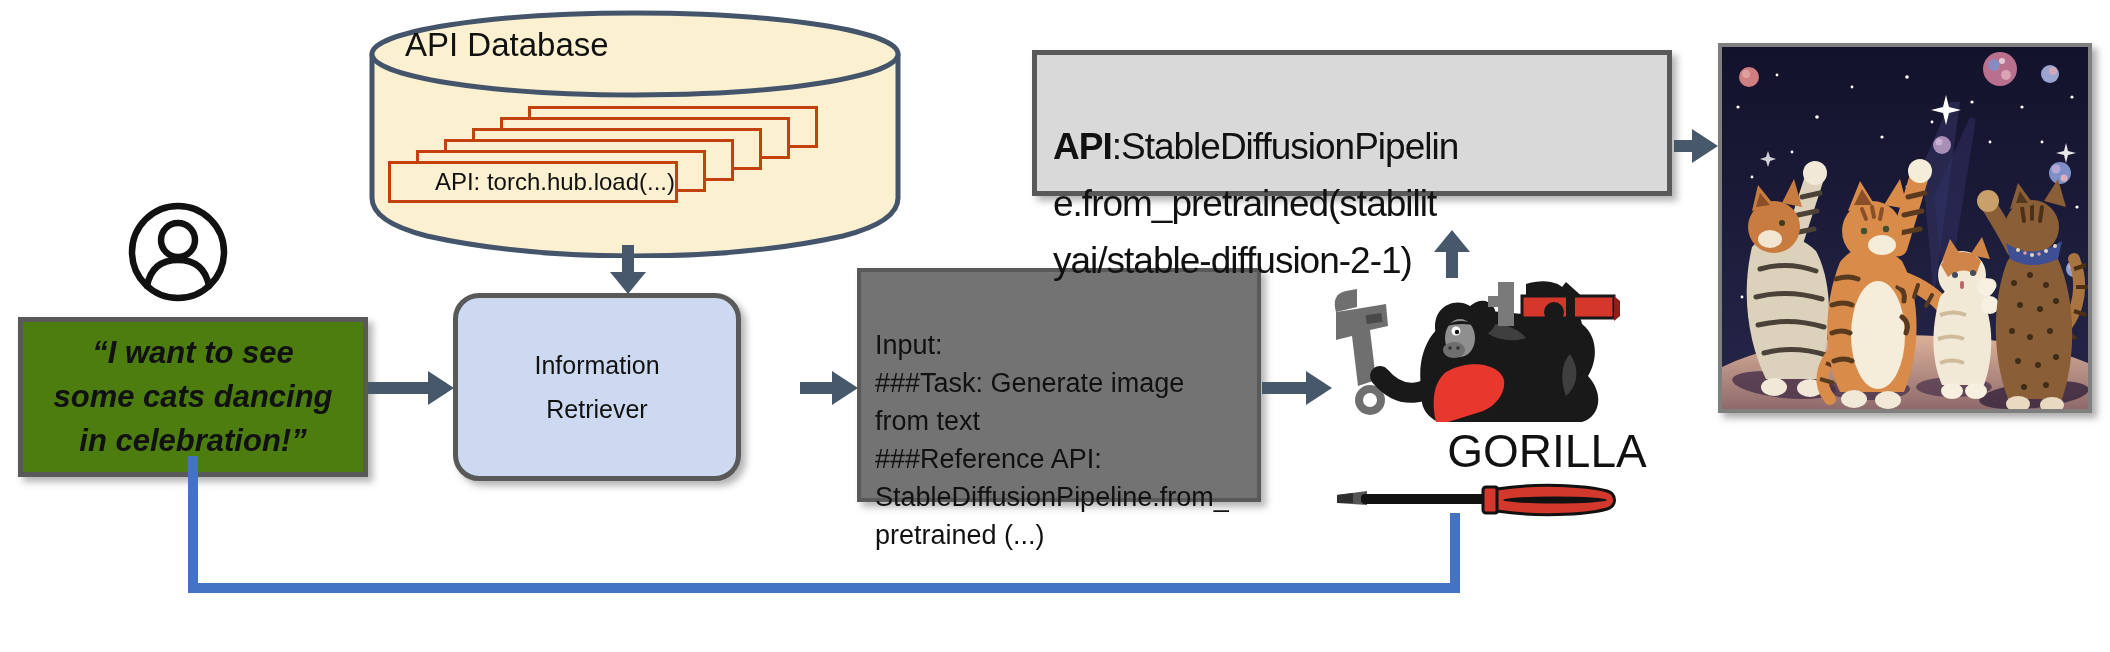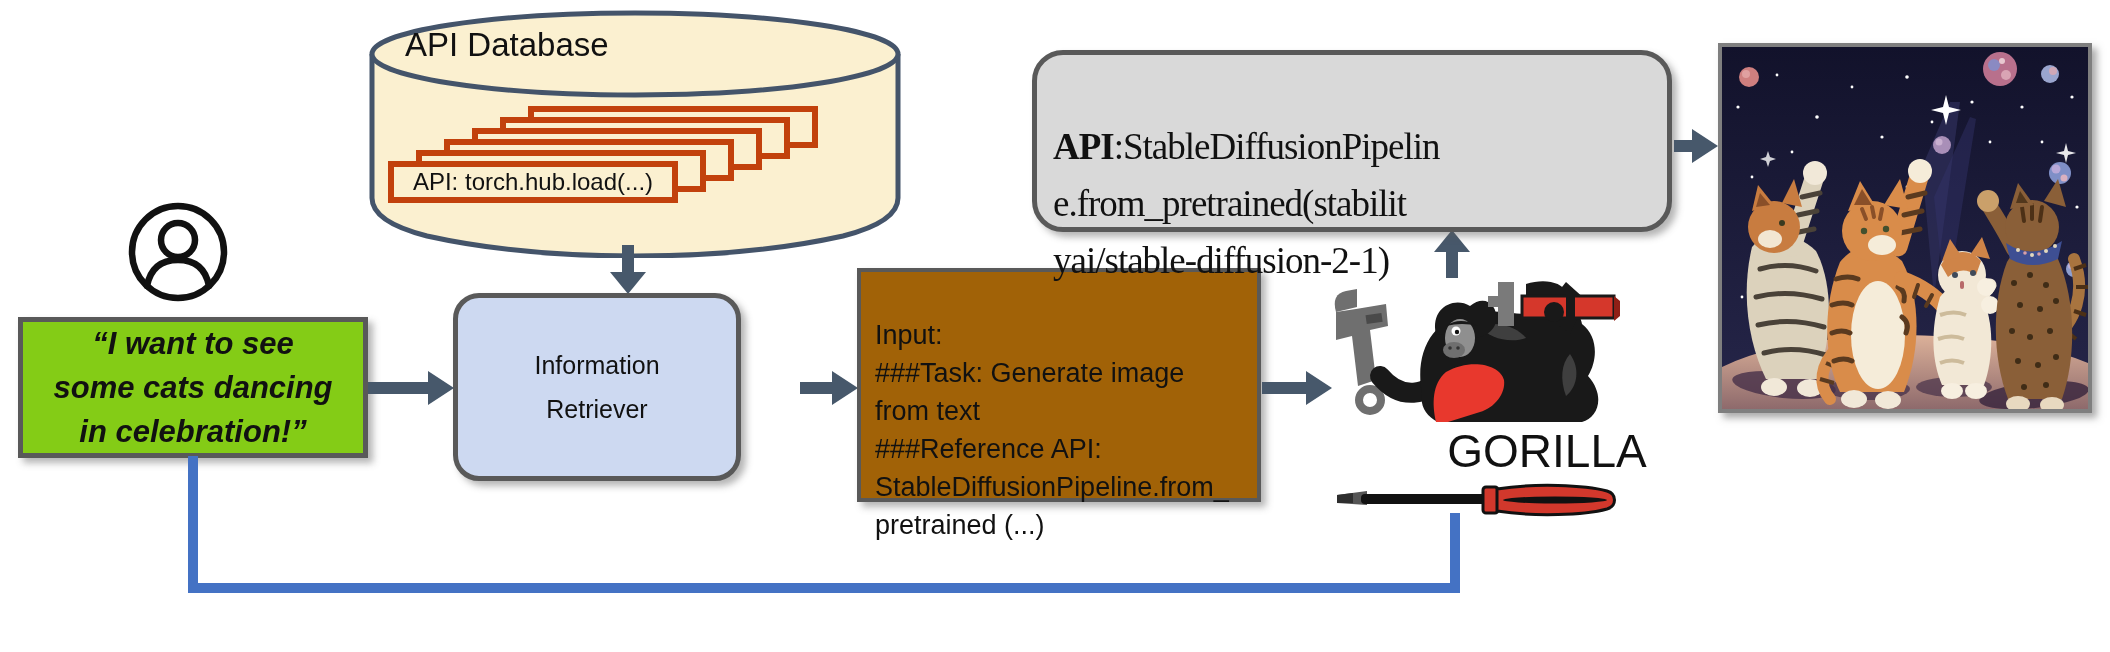--- a/index.html
+++ b/index.html
@@ -4,37 +4,37 @@
 <style>
   html,body{margin:0;padding:0;background:#ffffff;}
   .canvas{position:relative;width:2110px;height:652px;background:#ffffff;overflow:hidden;
           font-family:"Liberation Sans",sans-serif;color:#111;}
   .abs{position:absolute;}
   .box{box-sizing:border-box;border:5px solid #595959;box-shadow:5px 5px 7px rgba(90,90,90,.45);}
   .center{display:flex;align-items:center;justify-content:center;text-align:center;}
   .preline{white-space:pre-line;}
 
   
-  .quote-box{left:18px;top:317px;width:350px;height:141px;background:#84cc16;
+  .quote-box{left:18px;top:317px;width:350px;height:160px;background:#4d7c0f;
              font-style:italic;font-weight:700;font-size:31px;line-height:44px;}
   
   .db-title{left:405px;top:26px;width:460px;font-size:33px;}
   .api-card{box-sizing:border-box;width:290px;height:42px;background:#fbf0d0;
-            border:6px solid #c2410c;}
+            border:3px solid #c2410c;justify-content:flex-end;}
   .api-card-label{font-size:24px;}
   
   .ir-box{left:453px;top:293px;width:288px;height:188px;background:#cdd9f1;border-radius:26px;
           font-size:25px;line-height:44px;}
   
-  .input-box{left:857px;top:268px;width:404px;height:234px;background:#a16207;border-width:4px;
-             font-size:27px;line-height:38px;padding:6px 14px;}
-  
-  .api-box{left:1032px;top:50px;width:640px;height:182px;background:#d9d9d9;
-           font-family:Liberation Serif, serif;font-size:37px;line-height:57px;
-           padding:6px 16px;letter-spacing:-1px;border-radius:31px;}
+  .input-box{left:857px;top:268px;width:404px;height:234px;background:#737373;border-width:4px;
+             font-size:27px;line-height:38px;padding:16px 14px;}
+  
+  .api-box{left:1032px;top:50px;width:640px;height:146px;background:#d9d9d9;
+           font-family:Liberation Sans, sans-serif;font-size:37px;line-height:57px;
+           padding:6px 16px;letter-spacing:-1px;}
   .api-box b{font-weight:700;}
   
   .gorilla-label{left:1392px;top:424px;width:310px;font-size:46px;text-align:center;letter-spacing:0px;}
   .zeroshot-label{left:646px;top:524px;width:300px;font-size:43px;text-align:center;}
   .exec-label{left:1718px;top:446px;width:374px;font-size:42px;line-height:53px;text-align:center;}
   
   .blue{background:#4472c4;}
   .bl-v1{left:188px;top:456px;width:10px;height:137px;}
   .bl-h {left:188px;top:583px;width:1272px;height:10px;}
   .bl-v2{left:1450px;top:513px;width:10px;height:78px;}

